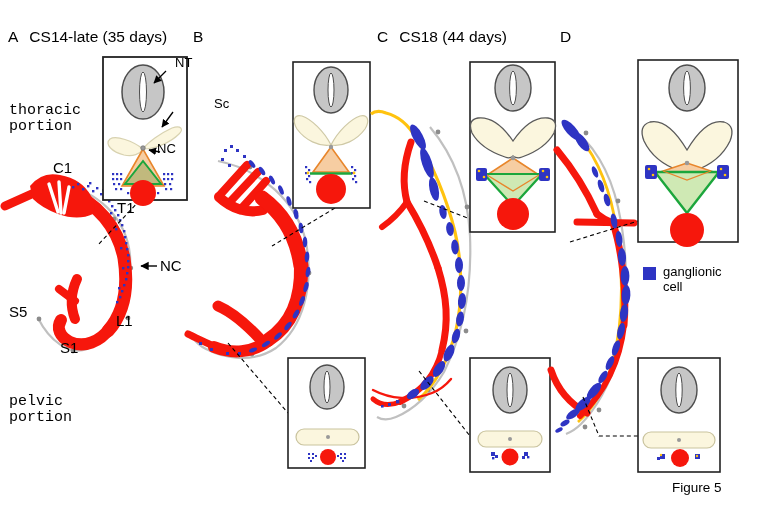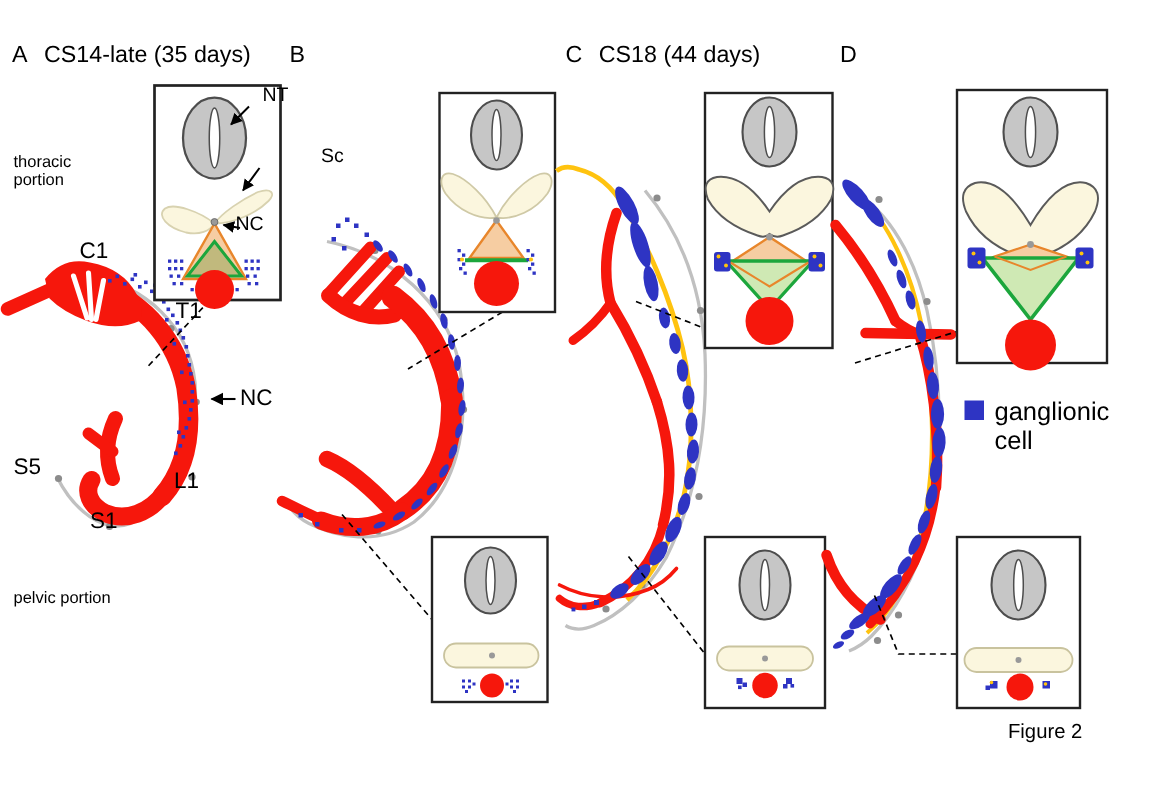--- a/index.html
+++ b/index.html
@@ -4,29 +4,29 @@
 <style>
   html,body{margin:0;padding:0;background:#fff;}
   #canvas{
     position:relative;width:768px;height:532px;background:#fff;overflow:hidden;
     font-family:"Liberation Sans",sans-serif;color:#000;
   }
   #art{position:absolute;left:0;top:0;}
   .txt{position:absolute;white-space:nowrap;}
   .panel-title{top:28px;font-size:15.5px;display:flex;gap:11px;}
   .panel-title .ltr{font-size:15.5px;}
-  .side-label{font-size:11px;line-height:1.08;white-space:normal;width:72px;}
+  .side-label{font-size:15px;line-height:1.08;white-space:normal;width:72px;font-family:Liberation Mono, monospace;}
   .anat{font-size:15px;}
   .inset-lab{font-size:13px;}
   .legend{position:absolute;left:643px;top:265px;display:flex;flex-direction:column;gap:6px;}
   .legend-row{display:flex;gap:7px;align-items:flex-start;}
   .swatch{width:13px;height:13px;margin-top:2px;flex:0 0 auto;}
   .swatch.blue{background:#2E34C3;}
   .swatch.yellow{background:#FFC30F;}
-  .legend-label{font-size:17px;line-height:1.12;width:80px;white-space:normal;}
+  .legend-label{font-size:13px;line-height:1.12;width:80px;white-space:normal;}
   .fig-caption{position:absolute;left:672px;top:480px;font-size:13.5px;}
 </style>
 </head>
 <body>
 
 <div id="canvas">
 
 <svg id="art" width="768" height="532" viewBox="0 0 768 532">
   <defs>
     <marker id="ah" markerWidth="7" markerHeight="7" refX="5.5" refY="3" orient="auto">
@@ -452,15 +452,15 @@
 <div class="txt inset-lab" style="left:166px;top:96px;margin-left:48px;">Sc</div>
 <div class="txt inset-lab" style="left:157px;top:141px;">NC</div>
 
 <div class="legend">
   <div class="legend-row">
     <span class="swatch blue"></span>
     <span class="legend-label">ganglionic cell</span>
   </div>
 </div>
 
-<div class="fig-caption">Figure 2</div>
+<div class="fig-caption">Figure 5</div>
 
 </div>
 
 </body></html>

